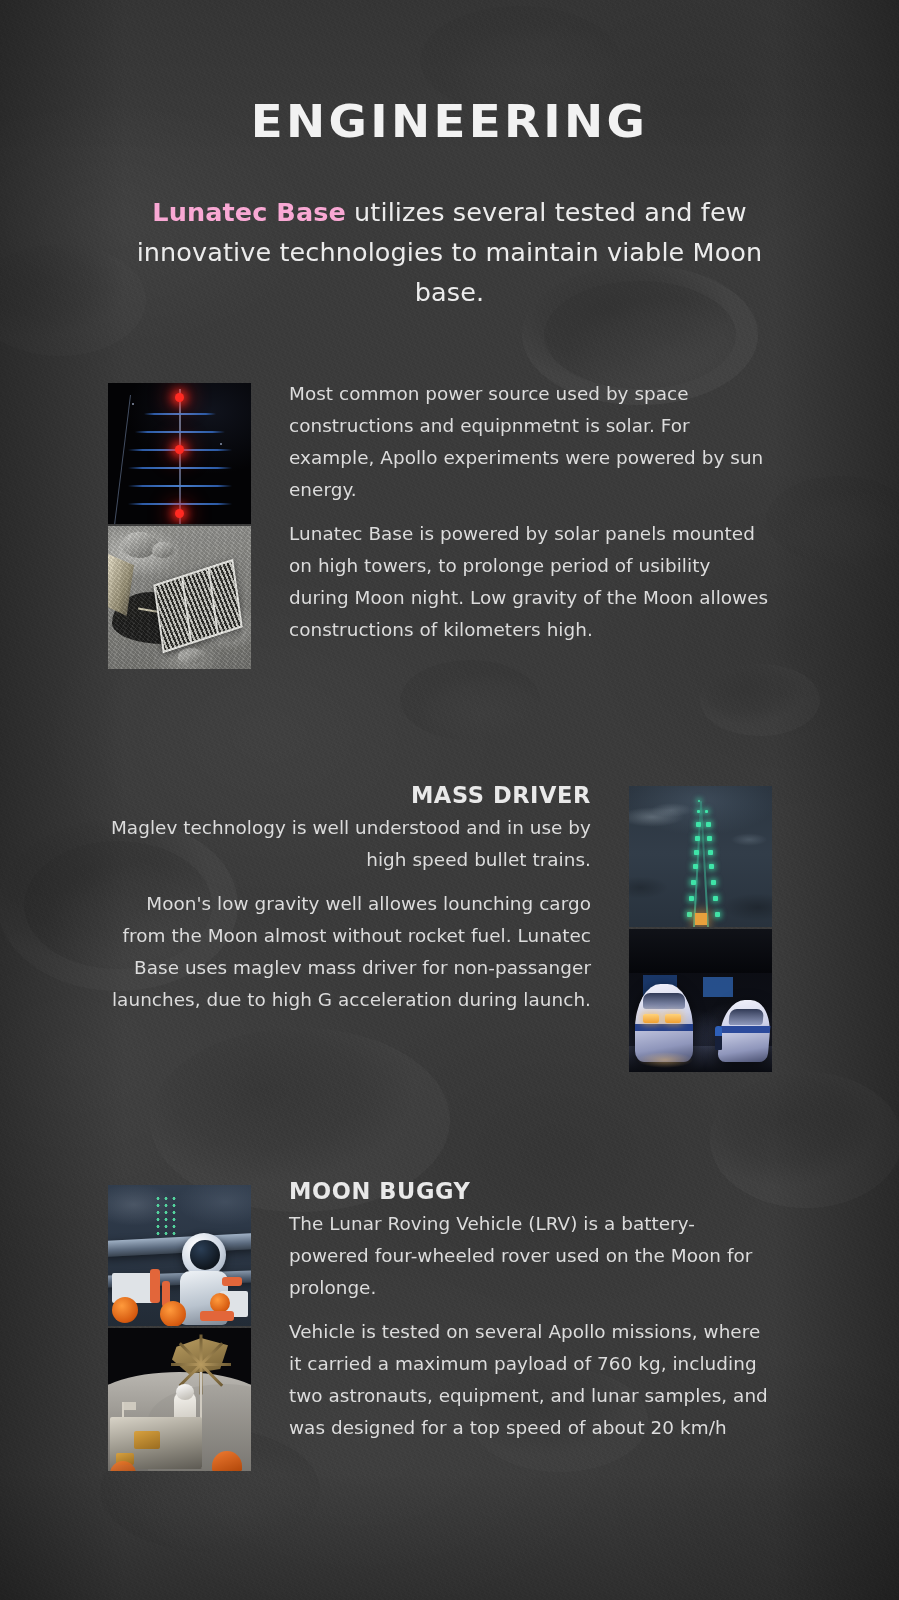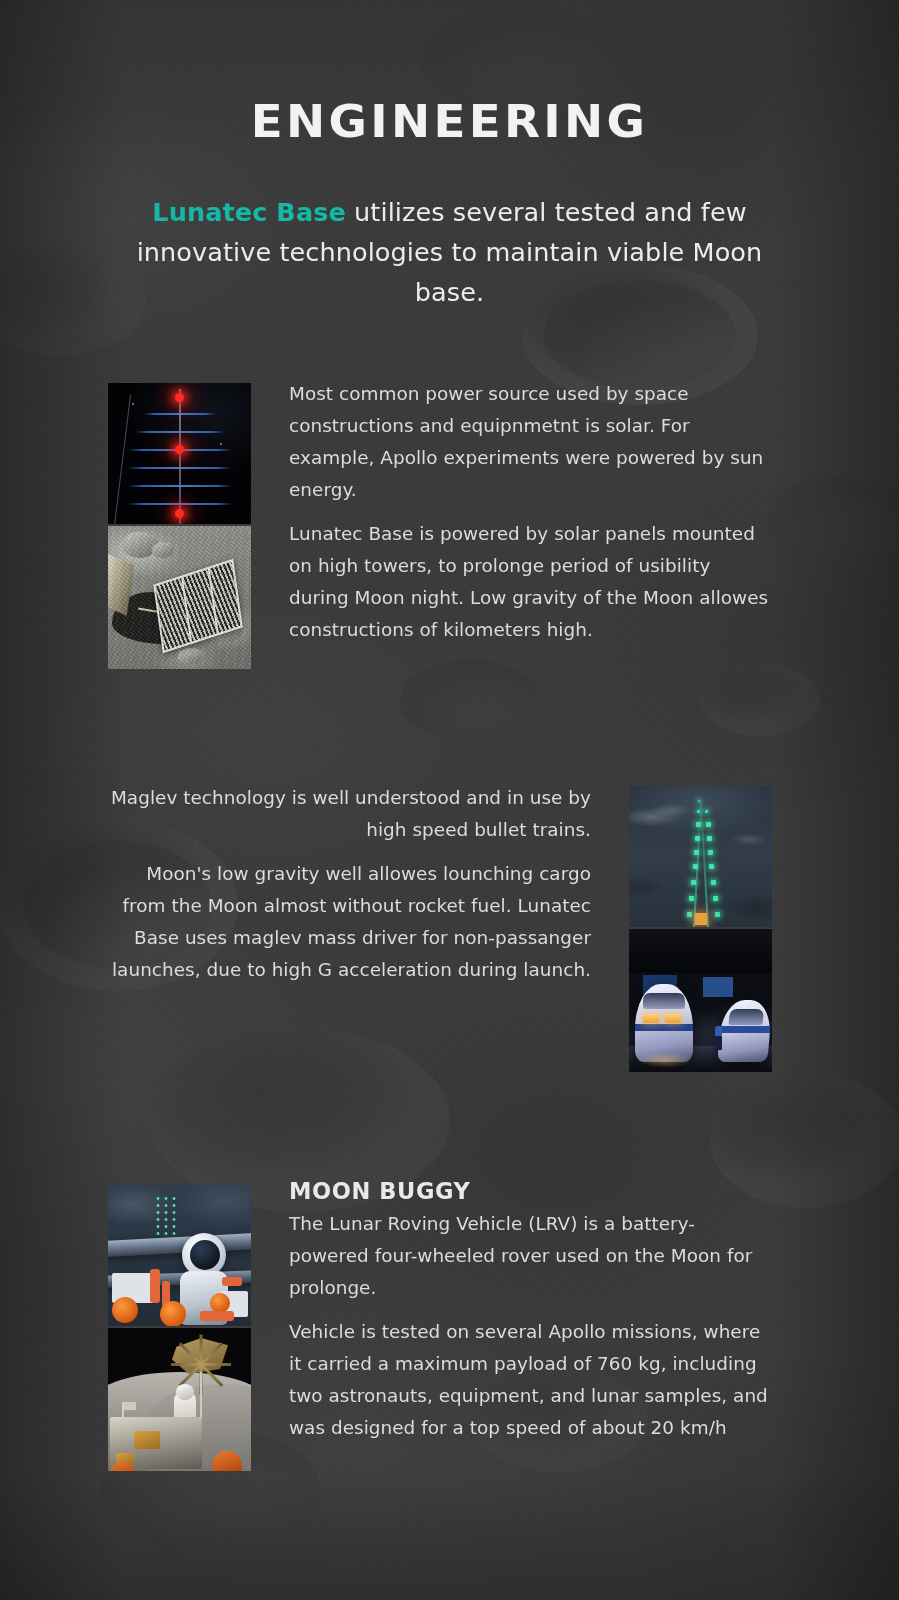--- a/index.html
+++ b/index.html
@@ -71,21 +71,21 @@
   .intro {
     position: absolute;
     top: 192px; left: 118px;
     width: 663px;
     text-align: center;
     font-size: 25.5px;
     line-height: 40px;
     color: #ececec;
     letter-spacing: .1px;
   }
-  .intro b { font-weight: bold; color: #14b8a6; margin-top: 30px; }
+  .intro b { font-weight: bold; color: #f9a8d4; margin-top: 30px; }
 
   
   .section { position: absolute; }
 
   .sec-head {
     font-size: 22.5px;
     font-weight: bold;
     letter-spacing: .6px;
     color: #e9e9e9;
     margin-bottom: 4px;
@@ -467,20 +467,21 @@
       <div class="strut"></div>
       <div class="panel">
         <div class="div" style="left:27px;"></div>
         <div class="div" style="left:55px;"></div>
       </div>
       <div class="specks"></div>
     </div>
   </div>
 
   <div class="section" style="top:782px; left:110px; width:481px; text-align:right;">
+    <div class="sec-head">MASS DRIVER</div>
     <div class="sec-body">
       <p>Maglev technology is well understood and in use by high speed bullet trains.</p>
       <p>Moon's low gravity well allowes lounching cargo from the Moon almost without rocket fuel. Lunatec Base uses maglev mass driver for non-passanger launches, due to high G acceleration during launch.</p>
     </div>
   </div>
 
   <div class="imgcol" style="top:786px; left:629px;">
 
     <div class="photo p1 ph-track">
       <div class="bgf"></div>

